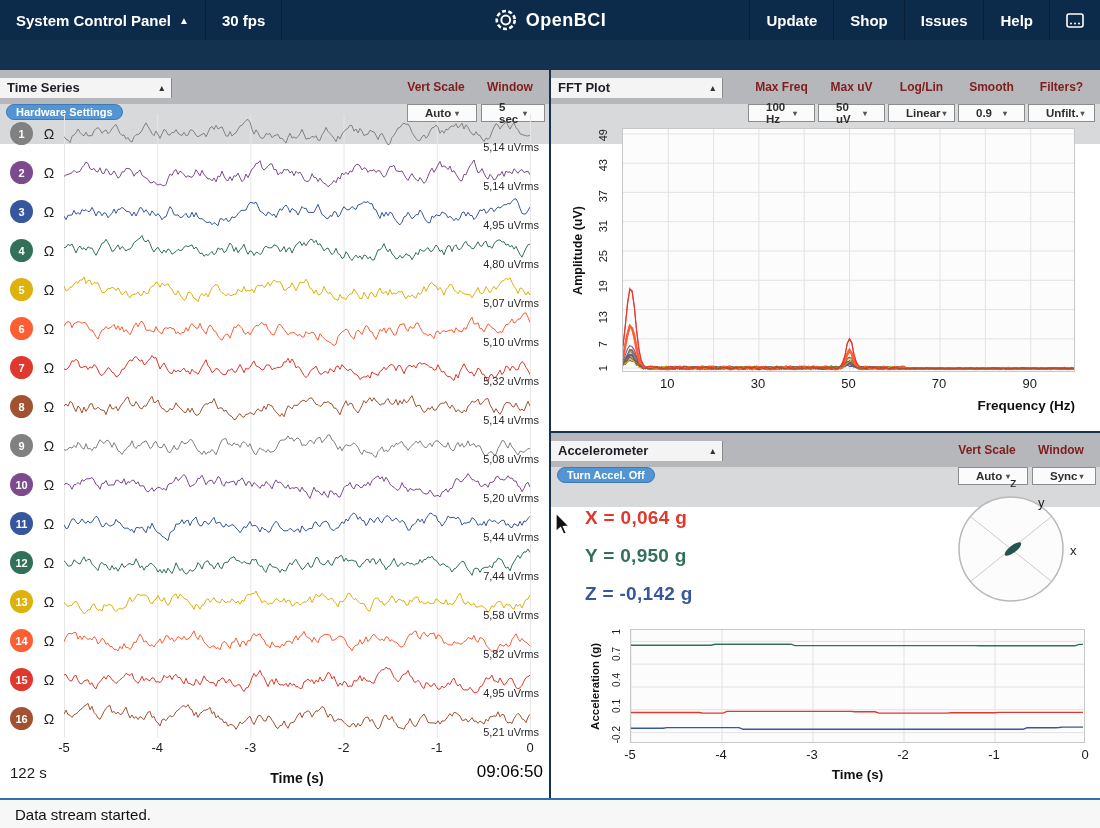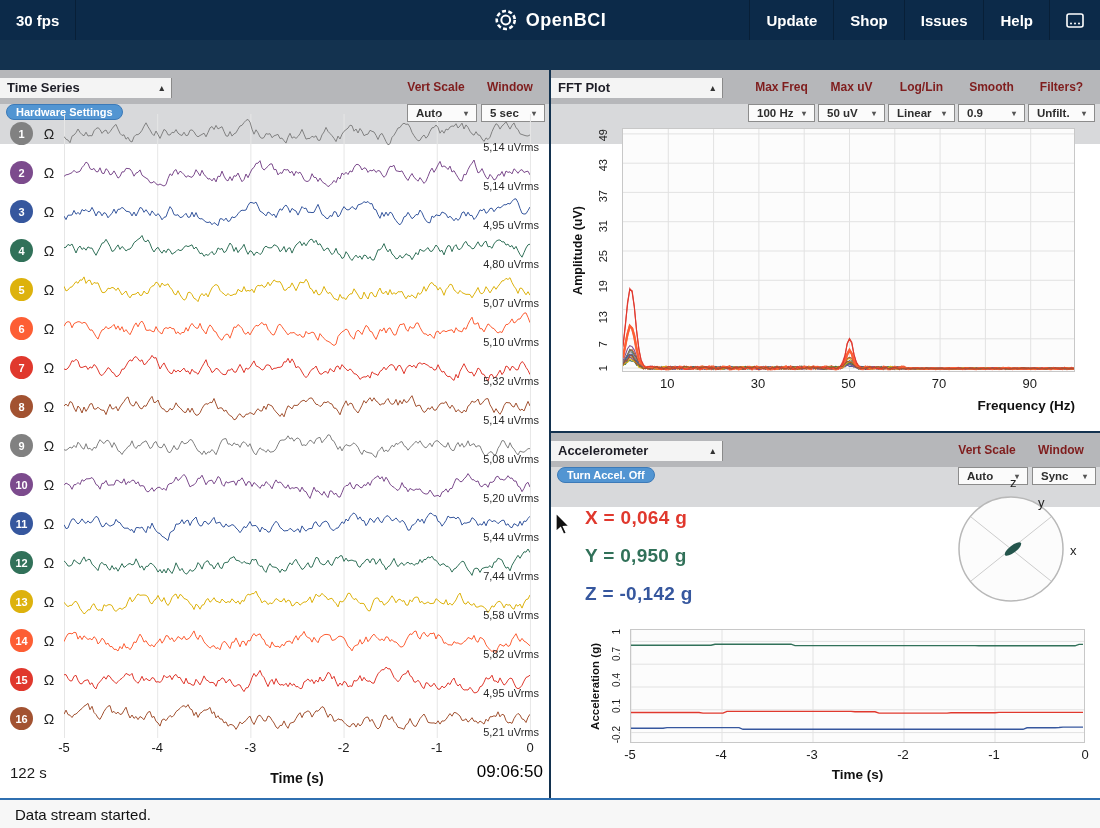--- a/index.html
+++ b/index.html
@@ -31,21 +31,21 @@
 
   
   .phead1{height:34px;background:#b6b7ba;display:flex;align-items:center;position:relative;}
   .phead2{height:40px;background:#d8d9db;display:flex;align-items:flex-start;position:relative;}
   .ptitle{height:20px;margin:1px 0 0 0;background:#f4f4f4;border-right:1px solid #8a8a8a;display:flex;align-items:center;justify-content:space-between;padding:0 7px;width:172px;font-size:13px;font-weight:bold;color:#1d1d26;}
   .tcaret{font-size:9px;color:#333;}
   .hcells{margin-left:auto;display:flex;gap:8px;padding-right:8px;align-items:center;}
   .hcells.g4{gap:4px;padding-right:4px;}
   .hcells.g3{gap:3px;padding-right:5px;}
   .hlab{font-size:12px;font-weight:bold;color:#7f1d1d;text-align:center;}
-  .dd{height:18px;background:#fbfbfb;border:1px solid #8c8c8c;display:flex;align-items:center;justify-content:space-between;padding:0 8px;font-size:11.5px;font-weight:bold;color:#2e2e2e;cursor:default;}
+  .dd{height:18px;background:#fbfbfb;border:1px solid #8c8c8c;display:flex;align-items:center;justify-content:space-between;padding:0 17px;font-size:11.5px;font-weight:bold;color:#2e2e2e;cursor:default;}
   .dcaret{font-size:8px;color:#555;margin-left:2px;}
   .w70{width:70px;}.w67{width:67px;}.w64{width:64px;}.w62{width:62px;}
   .pill{height:16px;margin-left:6px;padding:0 9px;background:#5295d2;border:1px solid #3c7ab8;border-radius:8px;color:#fff;font-size:11px;font-weight:bold;display:flex;align-items:center;cursor:default;}
 
   
   #ts-channels{position:absolute;left:0;top:44px;width:549px;height:624px;
     background-image:linear-gradient(90deg,#e6e6e6 1px,transparent 1px);
     background-size:93.2px 100%;background-position:64px 0;background-repeat:repeat;}
   .ts-row{position:relative;height:39px;display:flex;align-items:center;}
   .ch-btn{width:23px;height:23px;border-radius:50%;display:flex;align-items:center;justify-content:center;font-size:11px;font-weight:bold;color:#fff;margin-left:10px;flex:none;cursor:default;}
@@ -92,20 +92,24 @@
   #statusbar{position:absolute;left:0;top:798px;width:1100px;height:30px;background:#f7f7f7;border-top:2px solid #2f6fb0;display:flex;align-items:center;padding-left:15px;font-size:15px;color:#111;}
 
   #cursor{position:absolute;left:553px;top:512px;z-index:50;}
 </style>
 </head>
 <body>
 
 <div id="app">
 
   <header id="topnav">
+    <div class="nav-item">
+      <span>System Control Panel</span>
+      <span class="caret-up">▲</span>
+    </div>
     <div class="nav-item">
       <span>30 fps</span>
     </div>
     <div class="nav-logo">
       <svg width="24" height="24" viewBox="0 0 24 24">
         <circle cx="12" cy="12" r="9" fill="none" stroke="#fff" stroke-width="2.6" stroke-dasharray="4 2.4"></circle>
         <circle cx="12" cy="12" r="4.4" fill="none" stroke="#fff" stroke-width="2"></circle>
       </svg>
       <span>OpenBCI</span>
     </div>

